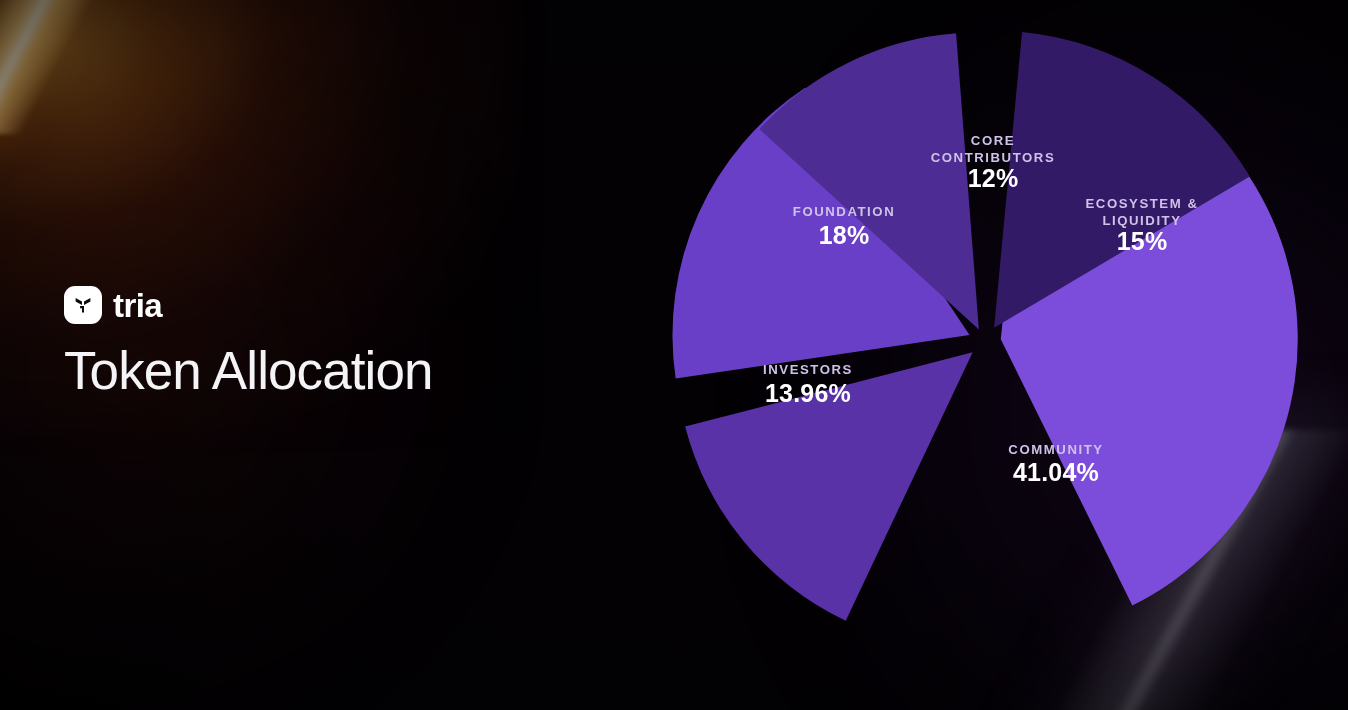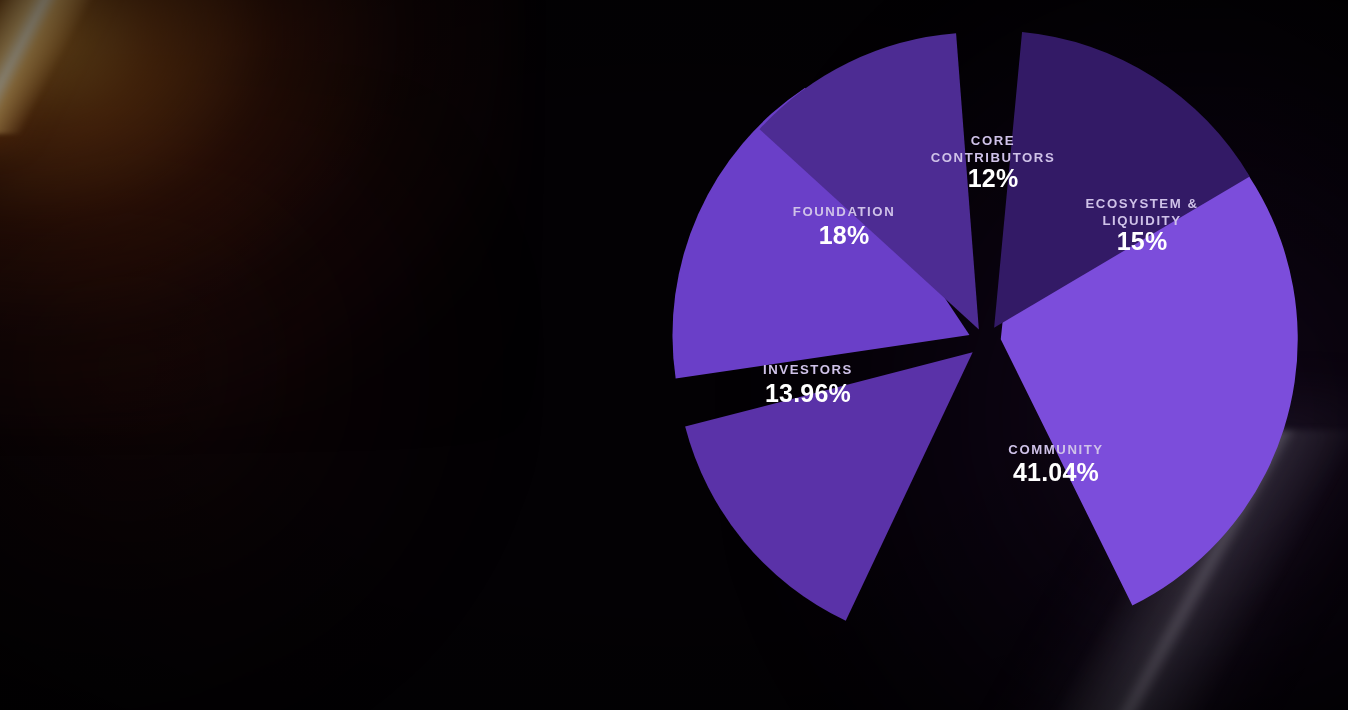--- a/index.html
+++ b/index.html
@@ -160,20 +160,34 @@
 
   <div class="bg-layer" id="haze-right"></div>
   <div class="bg-layer" id="haze-left"></div>
   <div class="bg-layer" id="glow-topleft"></div>
   <div class="bg-layer" id="streak-topleft-2"></div>
   <div class="bg-layer" id="streak-topleft"></div>
   <div class="bg-layer" id="streak-bottomright-glow"></div>
   <div class="bg-layer" id="streak-bottomright"></div>
   <div class="bg-layer" id="vignette"></div>
 
+  <div id="brand-block">
+    <div id="logo-lockup">
+      <div id="logo-mark">
+        <svg width="24" height="24" viewBox="0 0 24 24" aria-hidden="true">
+          <path d="M4.6 5.0 L11.0 8.6 L11.0 12.1 L4.6 8.5 Z" fill="#0a0a0a"></path>
+          <path d="M19.4 5.0 L13.0 8.6 L13.0 12.1 L19.4 8.5 Z" fill="#0a0a0a"></path>
+          <path d="M11.0 13.0 L13.0 13.0 L13.0 19.6 L11.0 19.6 Z" fill="#0a0a0a"></path>
+          <path d="M9.1 13.0 L13.0 13.0 L13.0 15.3 L9.1 15.3 Z" fill="#0a0a0a"></path>
+        </svg>
+      </div>
+      <div id="logo-wordmark">tria</div>
+    </div>
+    <div id="page-title">Token Allocation</div>
+  </div>
 
   <div id="pie-wrap">
     <svg id="pie-svg" viewBox="0 0 602 602">
       <g id="slice-layer">
           <path d="M 316.74959630055076 298.18038719507854 L 347.79454989104386 2.807384270701391 A 297 297 0 0 1 448.3417399753322 564.4368570189604 Z" fill="#7c4ddb"></path>
           <path d="M 285.4697272200758 294.0854770677114 L -8.344155669931752 337.4721365507476 A 297 297 0 0 1 121.11243709480257 46.707868576811876 Z" fill="#6a3fc8"></path>
           <path d="M 310.10905551464293 286.64642526646577 L 338.05922457024167 -9.035478220648997 A 297 297 0 0 1 565.7494375348142 135.46112478860547 Z" fill="#331a66"></path>
           <path d="M 288.6717881155874 311.19878383597904 L 161.74650268959124 579.7113010852302 A 297 297 0 0 1 1.1319389232893968 385.5616450401481 Z" fill="#5a32a8"></path>
           <path d="M 294.86280394495293 288.4168833518117 L 75.54156777906533 88.14907423944595 A 297 297 0 0 1 272.07725259128785 -7.7077840595836165 Z" fill="#4d2c93"></path>
         </g>

